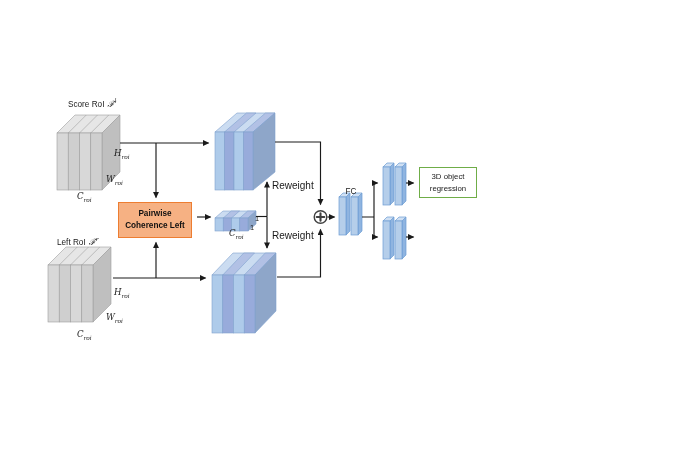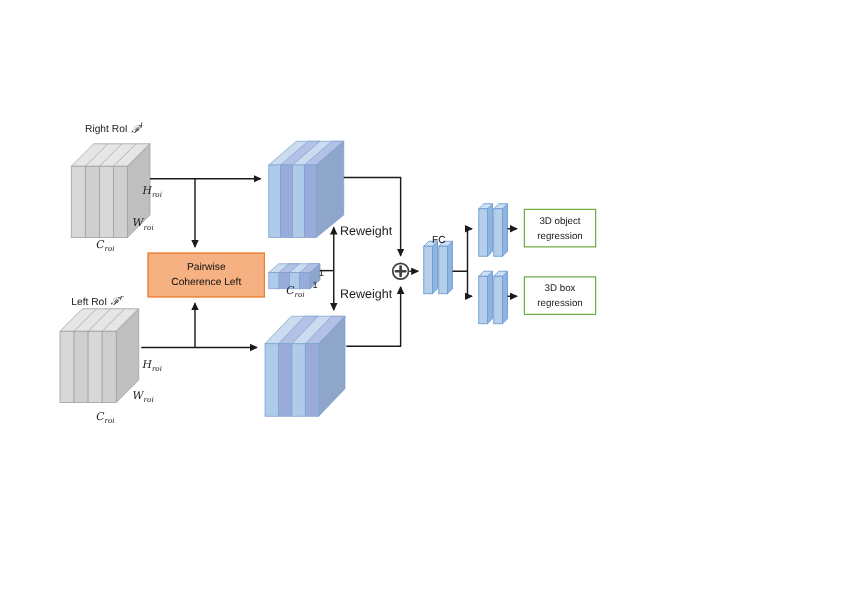--- a/index.html
+++ b/index.html
@@ -14,22 +14,22 @@
   #canvas{position:relative;width:677px;height:475px;background:#ffffff;overflow:hidden;
           font-family:"Liberation Sans",sans-serif;}
   #diagram-svg{position:absolute;left:0;top:0;}
   .lbl{position:absolute;font-size:8.2px;color:#1a1a1a;white-space:nowrap;line-height:1;}
   .math{font-family:"DejaVu Serif",serif;font-style:italic;font-size:8.6px;}
   .math sub,.math-sub{font-family:"DejaVu Serif",serif;font-style:italic;font-size:5.8px;}
   .lbl sup{font-family:"DejaVu Serif",serif;font-style:italic;font-size:5.8px;}
   .small-num{font-size:7.4px;}
   .box{position:absolute;box-sizing:border-box;display:flex;flex-direction:column;
        align-items:center;justify-content:center;text-align:center;}
-  #pairwise-box{left:118px;top:202px;width:94px;height:36px;border:1.3px solid var(--pairwise-border);
-       background:var(--pairwise-fill);border-radius:0;font-weight:normal;font-size:8.2px;line-height:1.45;color:#111;}
+  #pairwise-box{left:118px;top:202px;width:74px;height:36px;border:1.3px solid var(--pairwise-border);
+       background:var(--pairwise-fill);border-radius:0;font-weight:bold;font-size:8.2px;line-height:1.45;color:#111;}
   .out-box{border:1.5px solid var(--output-border);background:#ffffff;font-size:7.8px;line-height:1.5;color:#1a1a1a;}
   #confidence-box{left:419px;top:167px;width:58px;height:31px;}
   #regression-box{left:419px;top:221px;width:58px;height:31px;}
   #fc-lbl{left:340px;top:188px;width:22px;text-align:center;font-size:8.2px;}
   .rw{font-size:10px;}
   
   .f-gl{fill:var(--gray-light)} .f-gd{fill:var(--gray-dark)} .f-gt{fill:var(--gray-top)} .f-gs{fill:var(--gray-side)}
   .s-ge{stroke:var(--gray-edge);stroke-width:.6}
   .f-bl{fill:var(--blue-light)} .f-bd{fill:var(--blue-dark)} .f-btl{fill:var(--blue-top-light)}
   .f-btd{fill:var(--blue-top-dark)} .f-bs{fill:var(--blue-side)}
@@ -155,21 +155,21 @@
       <line class="arrow" x1="406" y1="237" x2="413.5" y2="237" marker-end="url(#ah)"></line>
     </g>
 
     <g>
       <circle class="plus" cx="320.5" cy="217" r="6.3" fill="#ffffff" stroke-width="1.4"></circle>
       <path class="plus" d="M316.7,217 H324.3 M320.5,213.2 V220.8" stroke-width="2.1" stroke-linecap="round"></path>
     </g>
   </svg>
 
   <div class="lbl" style="left:68px;top:99px;">
-    <span>Right RoI</span><span class="math" style="margin-left:3px">ℱ</span><sup>l</sup>
+    <span>Score RoI</span><span class="math" style="margin-left:3px">ℱ</span><sup>l</sup>
   </div>
 
   <div class="lbl" style="left:57px;top:237px;">
     <span>Left RoI</span><span class="math" style="margin-left:3px">ℱ</span><sup>r</sup>
   </div>
 
   <div class="lbl math" style="left:114px;top:149px;"><span>H</span><sub>roi</sub></div>
   <div class="lbl math" style="left:106px;top:175px;"><span>W</span><sub>roi</sub></div>
   <div class="lbl math" style="left:77px;top:192px;"><span>C</span><sub>roi</sub></div>
 
@@ -189,18 +189,14 @@
   <div class="lbl rw" style="left:272px;top:181px;">Reweight</div>
   <div class="lbl rw" style="left:272px;top:231px;">Reweight</div>
 
   <div class="lbl" id="fc-lbl">FC</div>
 
   <div class="box out-box" id="confidence-box">
     <span>3D object</span>
     <span>regression</span>
   </div>
 
-  <div class="box out-box" id="regression-box">
-    <span>3D box</span>
-    <span>regression</span>
-  </div>
 
 </div>
 
 </body></html>

